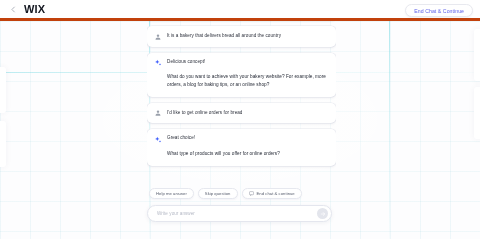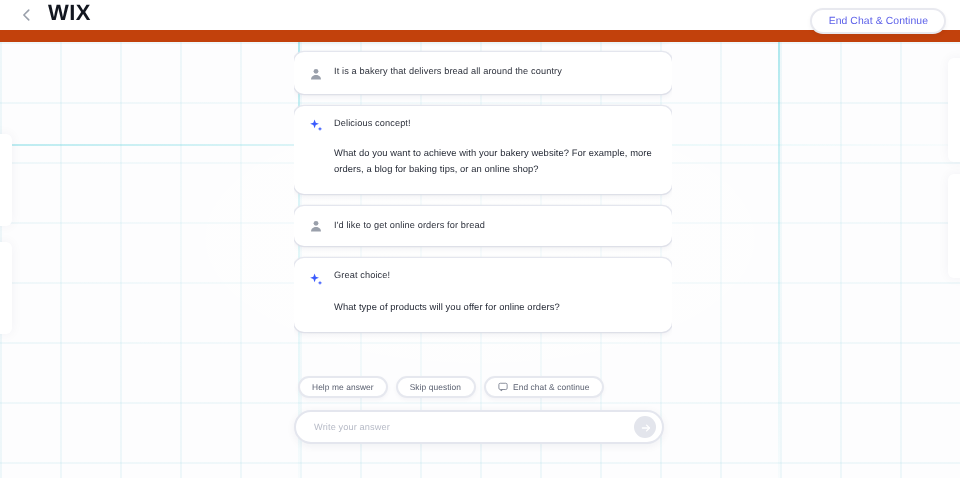--- a/index.html
+++ b/index.html
@@ -19,21 +19,21 @@
     background: #ffffff;
   }
 
   
   .topbar {
     position: absolute;
     top: 0; left: 0;
     width: 480px;
     height: 21px;
     background: #ffffff;
-    border-bottom: 6px solid #c2410c;
+    border-bottom: 3px solid #c2410c;
     display: flex;
     align-items: center;
     z-index: 40;
   }
   .back-btn {
     width: 14px; height: 14px;
     margin-left: 6px;
     display: flex; align-items: center; justify-content: center;
     color: #9aa0ab;
   }

